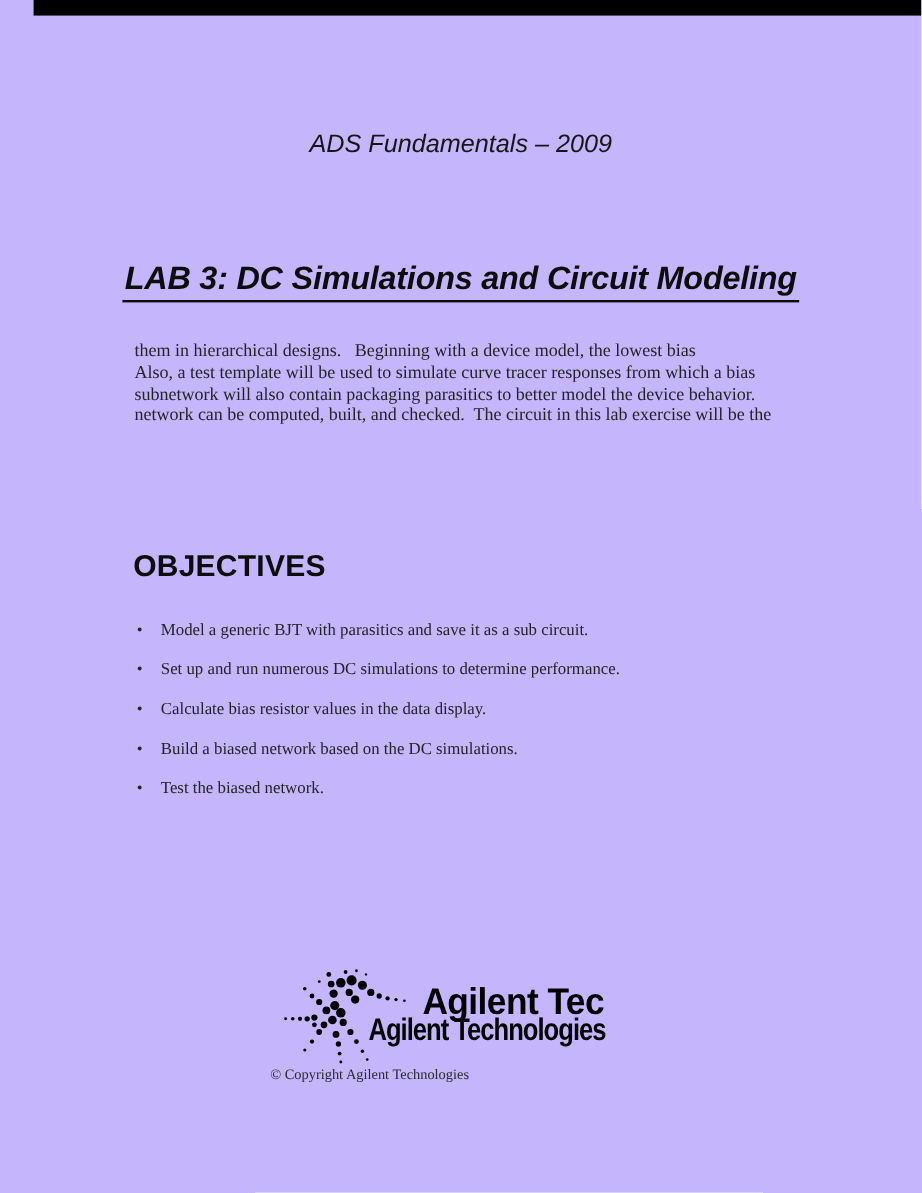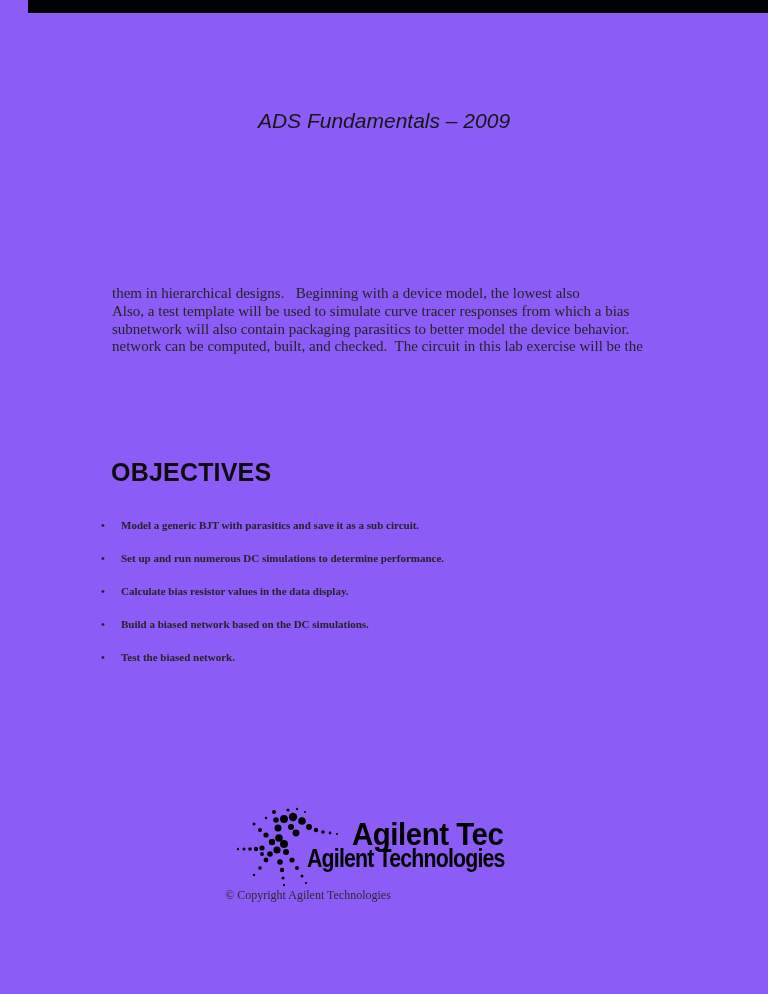--- a/index.html
+++ b/index.html
@@ -1,20 +1,20 @@
 <!DOCTYPE html>
 <html><head>
 <meta charset="utf-8">
 <style>
   html, body { margin: 0; padding: 0; background: #ffffff; }
   .page {
     position: relative;
     width: 768px;
     height: 994px;
-    background: #8b5cf6;
+    background: #c4b5fd;
     overflow: hidden;
     font-family: "Liberation Serif", "DejaVu Serif", serif;
     color: #1f1f1f;
   }
   .scanbar {
     position: absolute;
     top: 0; left: 28px;
     width: 740px; height: 13px;
     background: #000000;
   }
@@ -57,26 +57,25 @@
     top: 458px; left: 111px;
     font-family: "Liberation Sans", "DejaVu Sans", sans-serif;
     font-weight: bold;
     font-size: 25px;
     letter-spacing: 0.2px;
     color: #0d0d0d;
   }
   .bullets { position: absolute; top: 0; left: 0; }
   .bullet-row {
     position: absolute;
-    left: 101px;
+    left: 114px;
     width: 560px;
-    font-size: 11px;
+    font-size: 14px;
     line-height: 19px;
     color: #242424;
-    font-weight: bold;
   }
   .bullet-row .dot { display: inline-block; width: 20px; }
   .logo { position: absolute; top: 0; left: 0; }
   .spark { position: absolute; left: 236px; top: 802px; }
   .logo-big {
     position: absolute;
     left: 352px; top: 817px;
     font-family: "Liberation Sans", "DejaVu Sans", sans-serif;
     font-weight: bold;
     font-size: 31px;
@@ -108,23 +107,24 @@
 </style>
 </head>
 <body>
 
 <div class="page">
 
   <div class="scanbar"></div>
 
   <div class="doc-header">ADS Fundamentals – 2009</div>
 
+  <h1 class="doc-title"><span>LAB 3: DC Simulations and Circuit Modeling</span></h1>
 
   <div class="overview">
-    <div class="pline">them in hierarchical designs.   Beginning with a device model, the lowest also</div>
+    <div class="pline">them in hierarchical designs.   Beginning with a device model, the lowest bias</div>
     <div class="pline">Also, a test template will be used to simulate curve tracer responses from which a bias</div>
     <div class="pline">subnetwork will also contain packaging parasitics to better model the device behavior.</div>
     <div class="pline">network can be computed, built, and checked.  The circuit in this lab exercise will be the</div>
   </div>
 
   <div class="objectives-heading">OBJECTIVES</div>
 
   <div class="bullets">
     <div class="bullet-row" style="top:516px">
       <span class="dot">•</span><span>Model a generic BJT with parasitics and save it as a sub circuit.</span>

